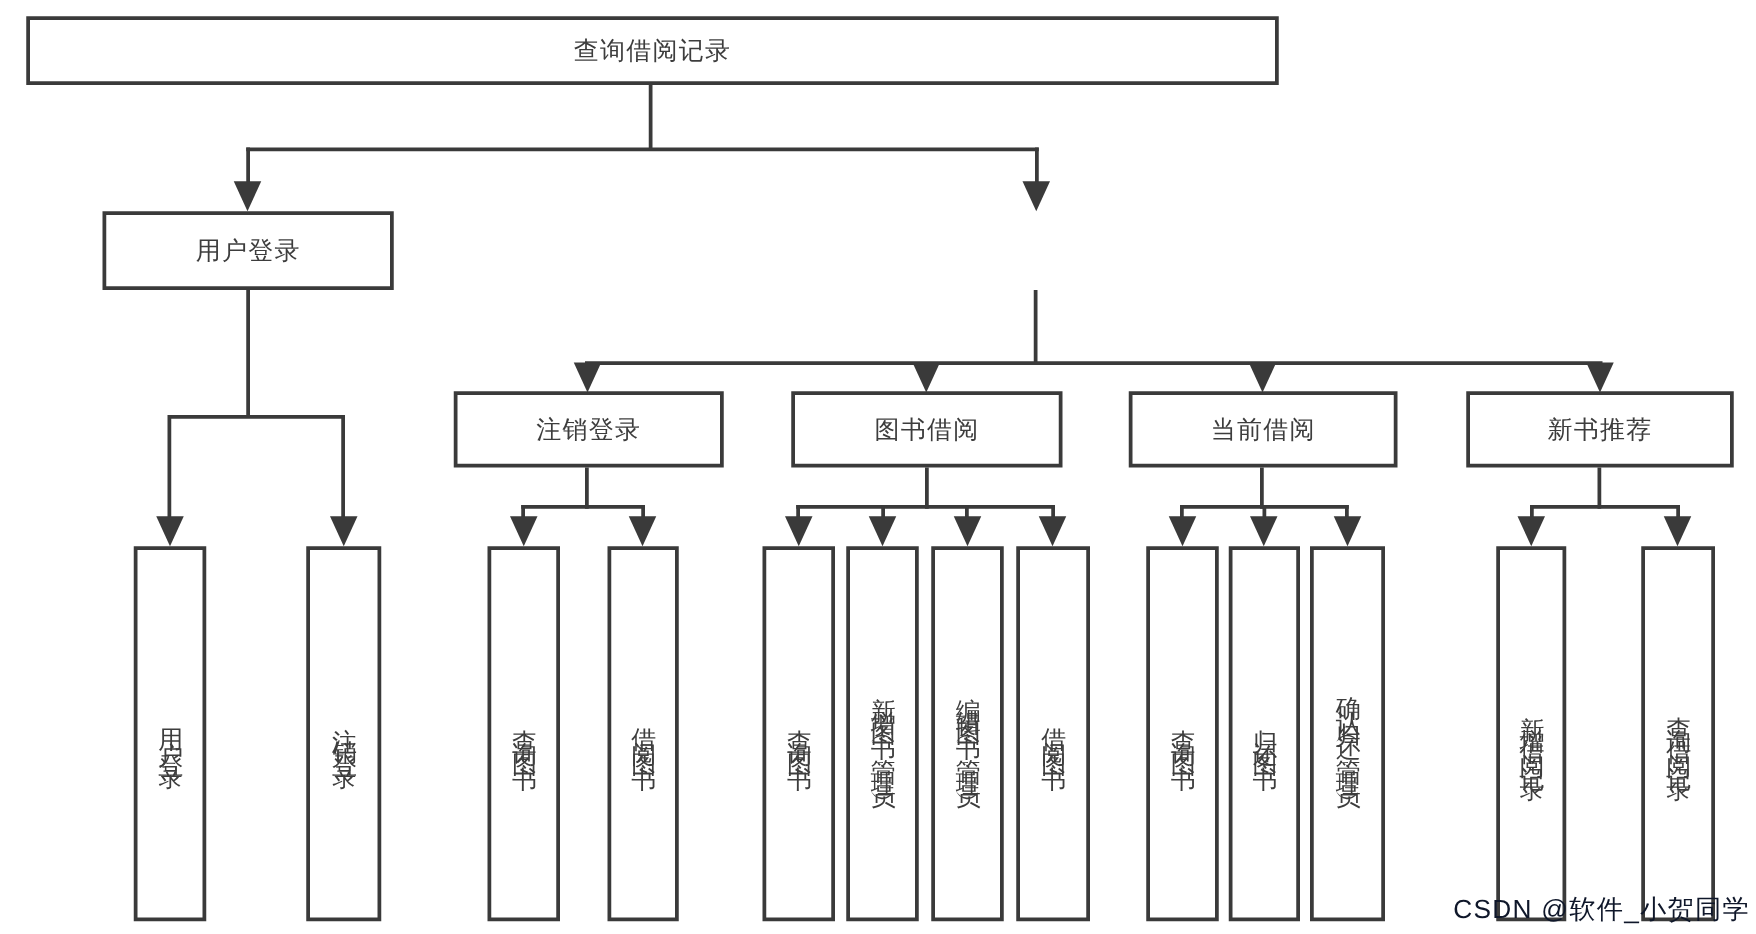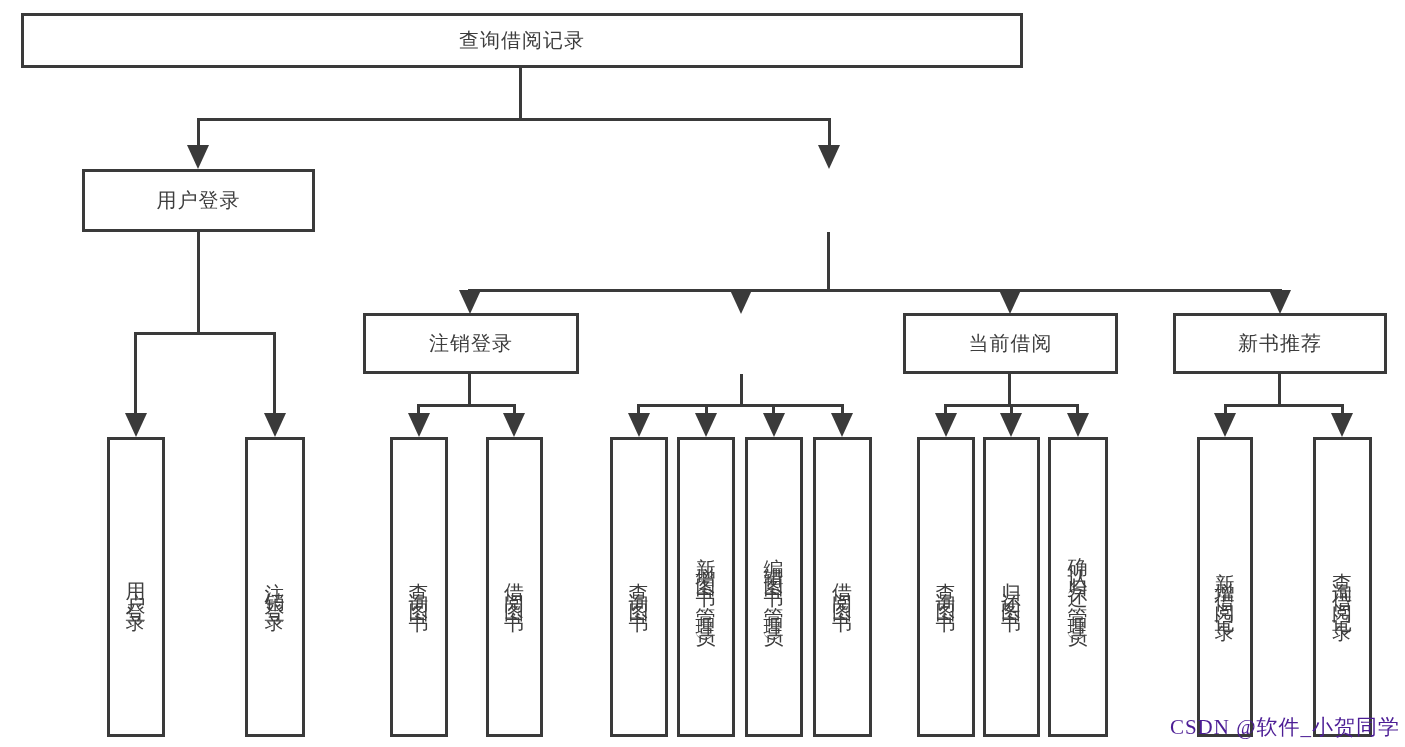--- a/index.html
+++ b/index.html
@@ -50,20 +50,23 @@
 
   <div class="box" style="left:82px;top:169px;width:233px;height:63px">
     <span class="lbl">用户登录</span>
   </div>
 
 
   <div class="box" style="left:363px;top:313px;width:216px;height:61px">
     <span class="lbl">注销登录</span>
   </div>
 
+  <div class="box" style="left:633px;top:313px;width:217px;height:61px">
+    <span class="lbl">图书借阅</span>
+  </div>
 
   <div class="box" style="left:903px;top:313px;width:215px;height:61px">
     <span class="lbl">当前借阅</span>
   </div>
 
   <div class="box" style="left:1173px;top:313px;width:214px;height:61px">
     <span class="lbl">新书推荐</span>
   </div>
 
   <div class="leaf" style="left:107px;width:58px">
@@ -158,15 +161,15 @@
   <div class="vline" style="left:1076px;top:404px;height:12px"></div>
   <div class="arw" style="left:1067px;top:413px"></div>
 
   <div class="vline" style="left:1278px;top:374px;height:33px"></div>
   <div class="hline" style="left:1224px;top:404px;width:119px"></div>
   <div class="vline" style="left:1224px;top:404px;height:12px"></div>
   <div class="arw" style="left:1214px;top:413px"></div>
   <div class="vline" style="left:1341px;top:404px;height:12px"></div>
   <div class="arw" style="left:1331px;top:413px"></div>
 
-  <div class="watermark" style="color: #4c1d95; font-family: Liberation Serif, serif;">CSDN @软件_小贺同学</div>
+  <div class="watermark" style="color: #0f172a;">CSDN @软件_小贺同学</div>
 
 </div>
 
 </body></html>

